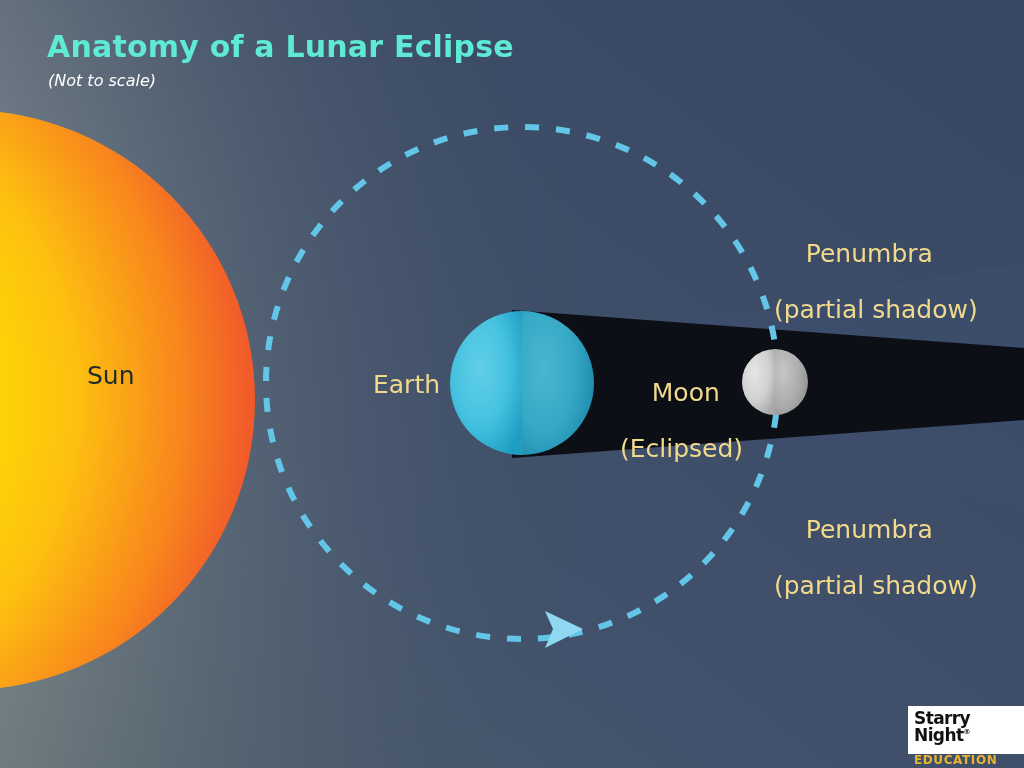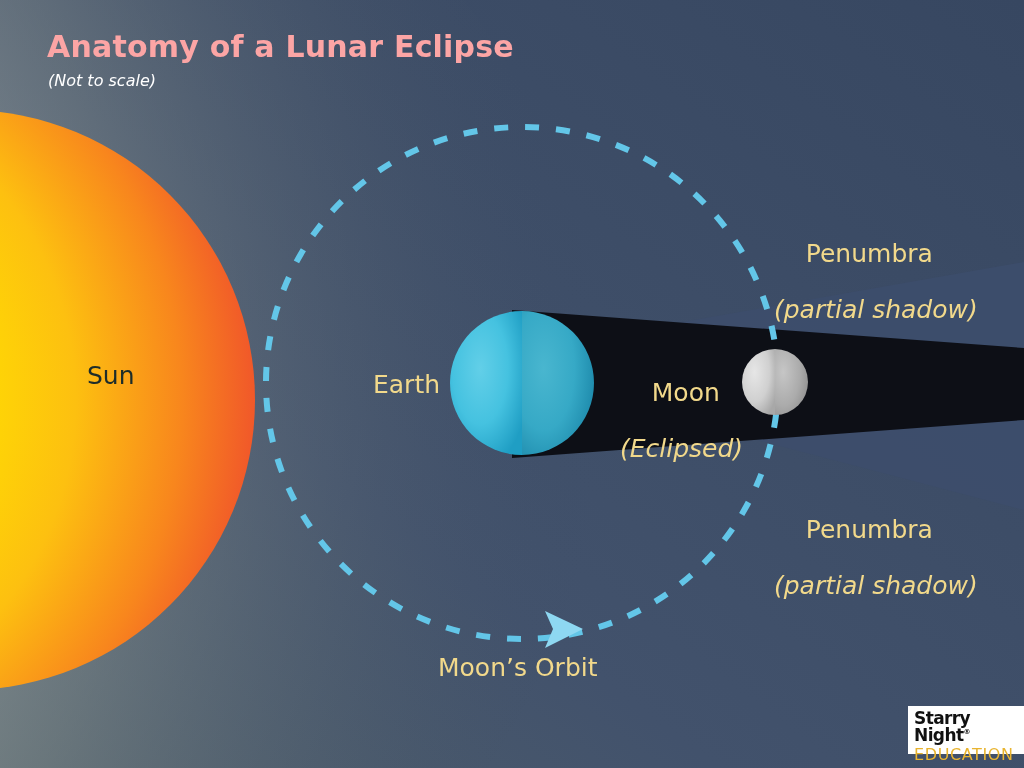--- a/index.html
+++ b/index.html
@@ -26,36 +26,35 @@
   .txt {
     position: absolute;
     white-space: pre;
     line-height: 1.12;
   }
   #title-text {
     left: 47px;
     top: 30px;
     font-size: 30px;
     font-weight: bold;
-    color: #fca5a5;
+    color: #5eead4;
     letter-spacing: 0.2px;
   }
   #subtitle-text {
     left: 48px;
     top: 72px;
     font-size: 16px;
     font-style: italic;
     color: #ffffff;
   }
   .label-gold {
     color: #f2d98b;
     font-size: 25px;
   }
   .label-gold .sub {
-    font-style: italic;
     display: block;
   }
   #sun-label {
     left: 87px;
     top: 362px;
     font-size: 25px;
     color: #1d2d2a;
     text-align: right;
   }
   #earth-label {
@@ -105,24 +104,24 @@
     position: relative;
     display: block;
   }
   #logo-reg {
     font-size: 7px;
     vertical-align: super;
     font-weight: bold;
   }
   #logo-education {
     display: block;
-    margin-top: 3px;
+    margin-top: 10px;
     font-family: "DejaVu Sans", "Liberation Sans", sans-serif;
-    font-weight: normal;
-    font-size: 16px;
+    font-weight: bold;
+    font-size: 12px;
     color: #e8b430;
     letter-spacing: 0.6px;
     line-height: 1;
   }
 </style>
 </head>
 <body>
 
 <div id="stage">
 
@@ -213,20 +212,19 @@
   <div class="txt label-gold" id="penumbra-top-label">
     <span>Penumbra</span>
     <span class="sub">(partial shadow)</span>
   </div>
 
   <div class="txt label-gold" id="penumbra-bottom-label">
     <span>Penumbra</span>
     <span class="sub">(partial shadow)</span>
   </div>
 
-  <div class="txt label-gold" id="orbit-label">Moon’s Orbit</div>
 
   <div id="logo">
     <span id="logo-wordmark"><span>Starry Night</span><span id="logo-reg">®</span></span>
     <span id="logo-education">EDUCATION</span>
   </div>
 
 </div>
 
 </body></html>

